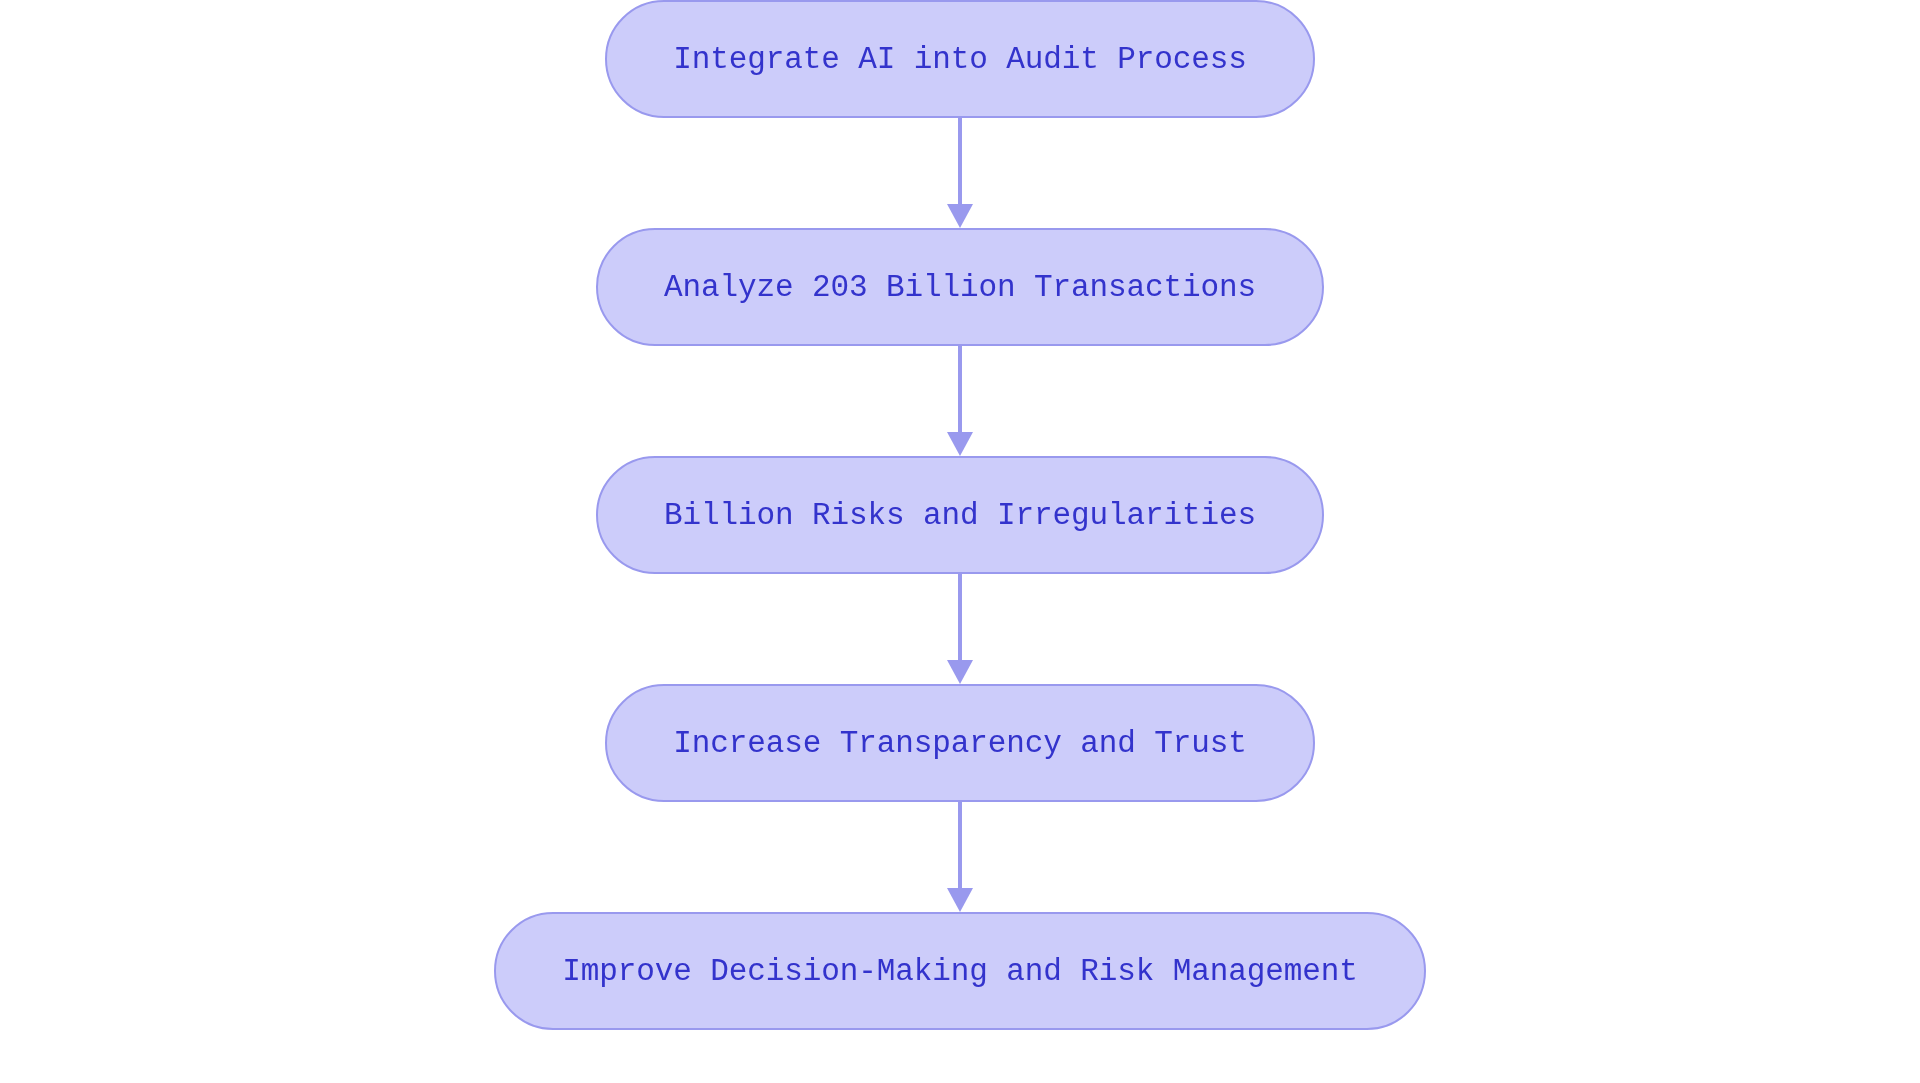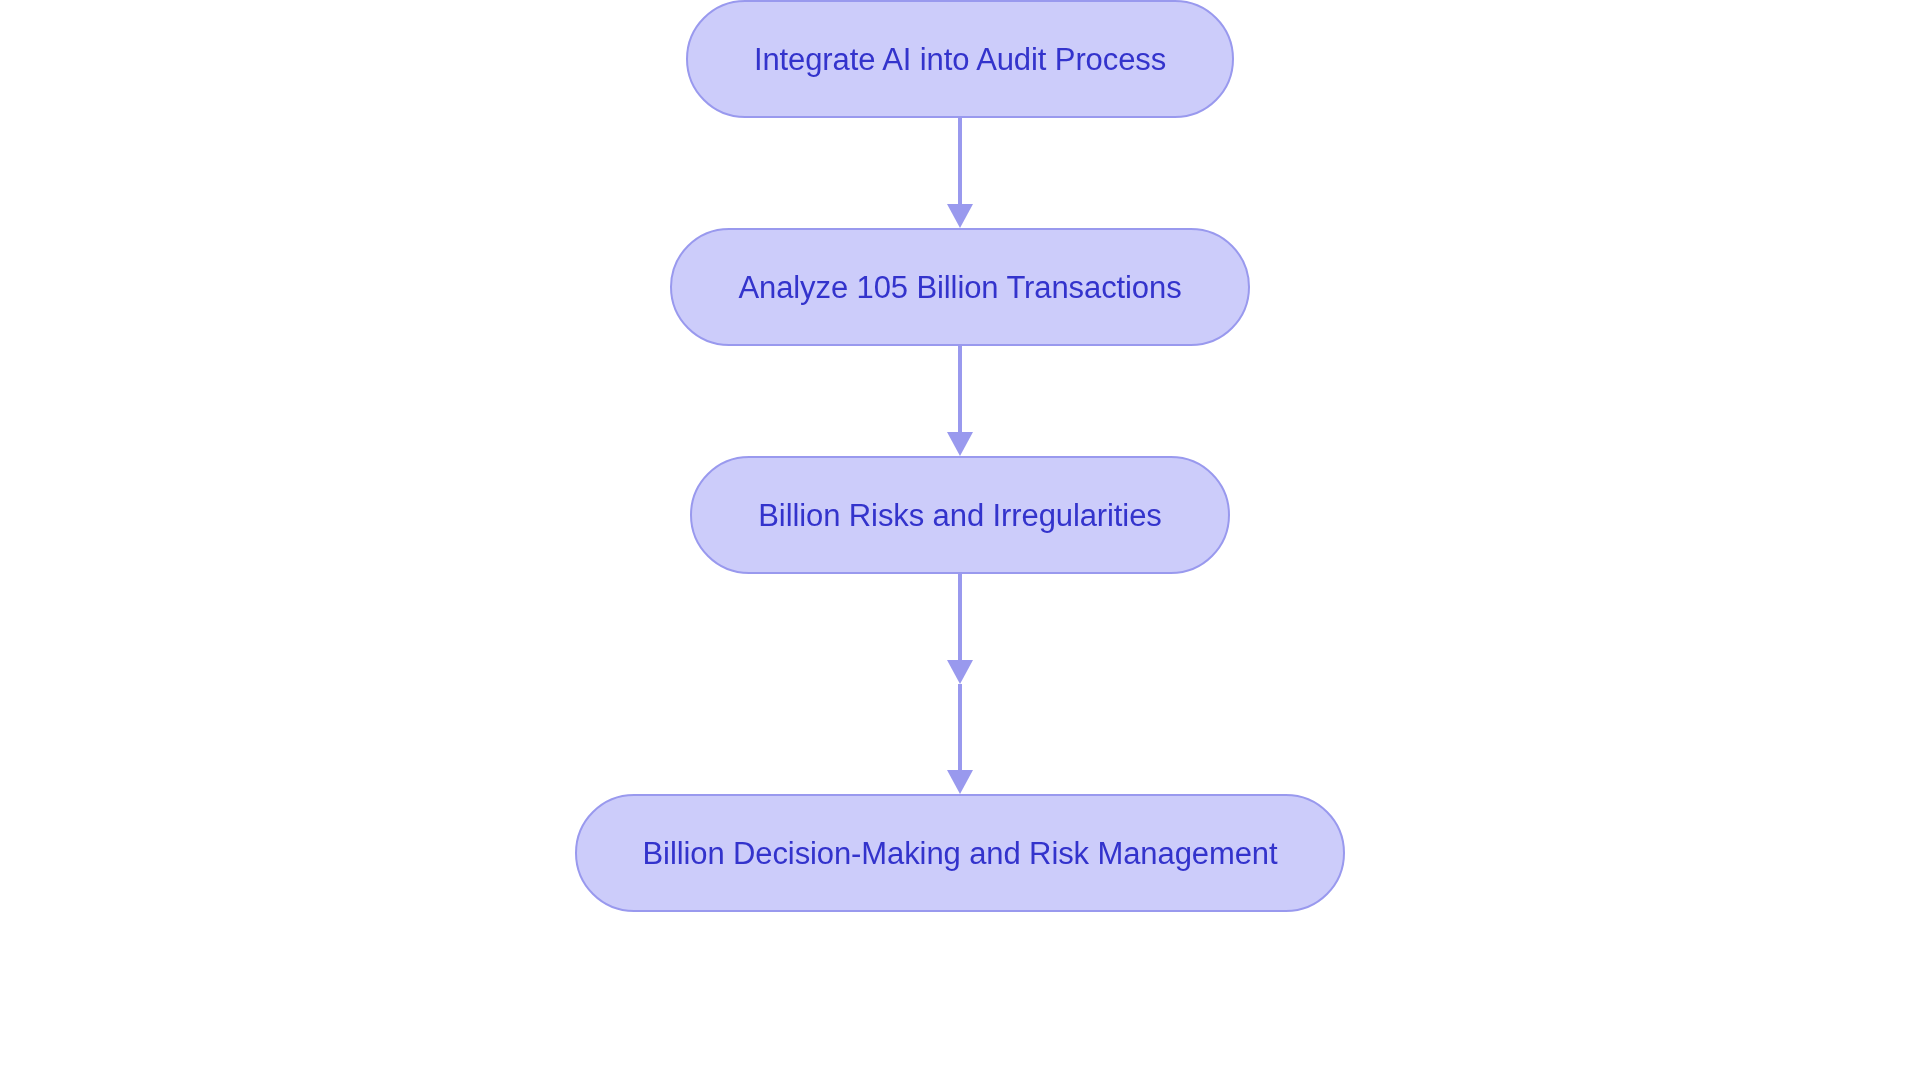--- a/index.html
+++ b/index.html
@@ -38,21 +38,21 @@
     background: #ccccfa;
     border: 2px solid #9999ee;
     display: flex;
     align-items: center;
     justify-content: center;
     padding: 0 66px;
     white-space: nowrap;
   }
 
   .node-label {
-    font-family: Liberation Sans, sans-serif;
+    font-family: Liberation Mono, monospace;
     font-size: 31px;
     font-weight: 400;
     line-height: 1;
     color: #3333cc;
     letter-spacing: -0.1px;
     user-select: none;
   }
 
   .connector {
     width: 34px;
@@ -81,45 +81,50 @@
     </div>
   </div>
 
   <svg class="connector" viewBox="0 0 34 110">
     <line class="conn-line" x1="17" y1="0" x2="17" y2="89"></line>
     <polygon class="conn-head" points="4,86 30,86 17,110"></polygon>
   </svg>
 
   <div class="flow-step">
     <div class="node">
-      <span class="node-label">Analyze 105 Billion Transactions</span>
+      <span class="node-label">Analyze 203 Billion Transactions</span>
     </div>
   </div>
 
   <svg class="connector" viewBox="0 0 34 110">
     <line class="conn-line" x1="17" y1="0" x2="17" y2="89"></line>
     <polygon class="conn-head" points="4,86 30,86 17,110"></polygon>
   </svg>
 
   <div class="flow-step">
     <div class="node">
       <span class="node-label">Billion Risks and Irregularities</span>
     </div>
   </div>
 
   <svg class="connector" viewBox="0 0 34 110">
     <line class="conn-line" x1="17" y1="0" x2="17" y2="89"></line>
     <polygon class="conn-head" points="4,86 30,86 17,110"></polygon>
   </svg>
 
+  <div class="flow-step">
+    <div class="node">
+      <span class="node-label">Increase Transparency and Trust</span>
+    </div>
+  </div>
 
   <svg class="connector" viewBox="0 0 34 110">
     <line class="conn-line" x1="17" y1="0" x2="17" y2="89"></line>
     <polygon class="conn-head" points="4,86 30,86 17,110"></polygon>
   </svg>
 
   <div class="flow-step">
     <div class="node">
-      <span class="node-label">Billion Decision-Making and Risk Management</span>
+      <span class="node-label">Improve Decision-Making and Risk Management</span>
     </div>
   </div>
 
 </div>
 
 </body></html>

